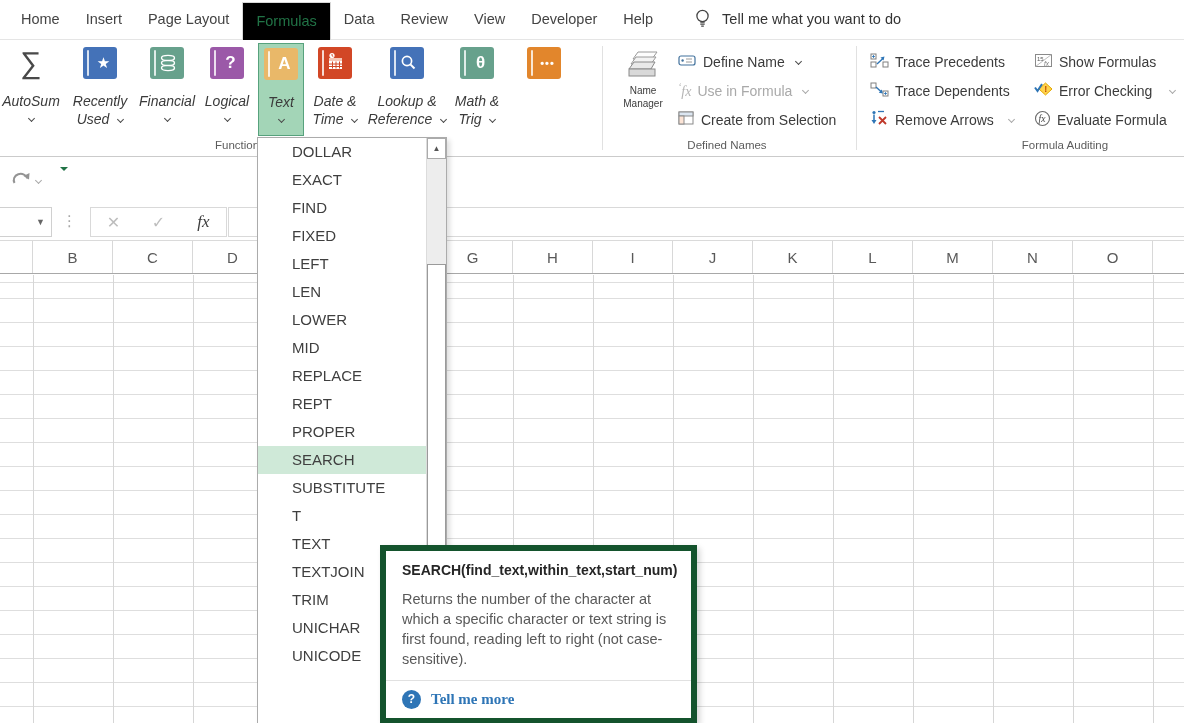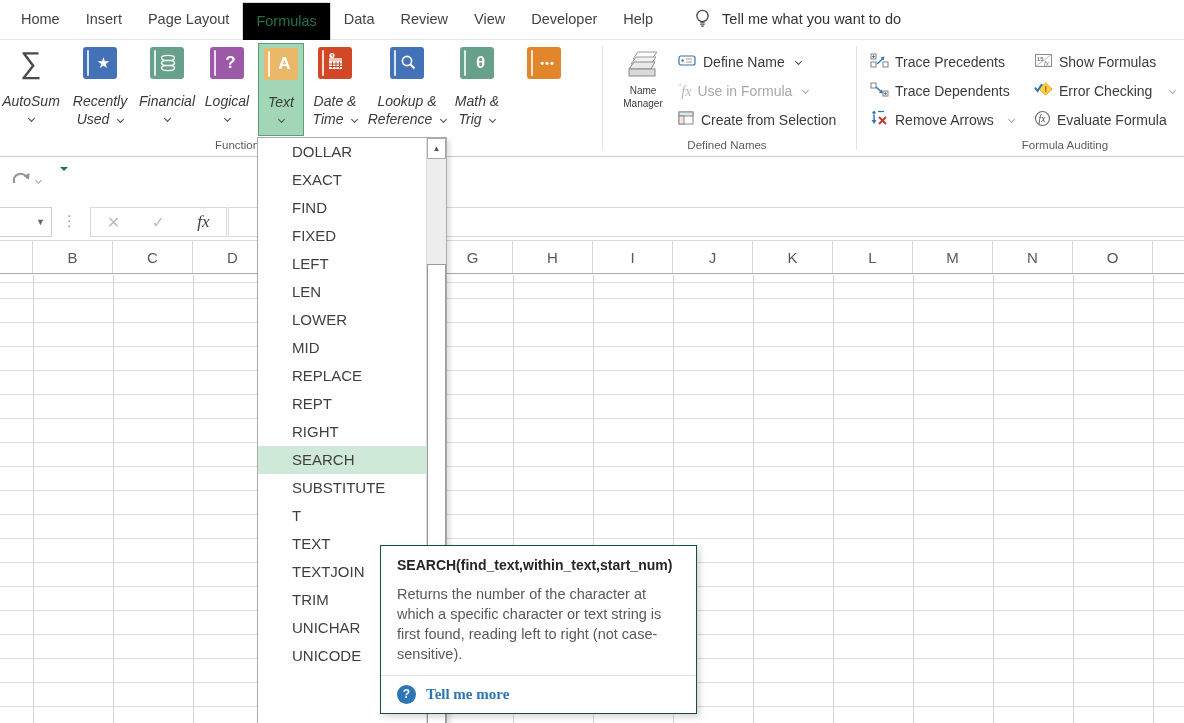--- a/index.html
+++ b/index.html
@@ -91,21 +91,21 @@
   .dd-item.sel { background:#cfe9d8; }
   .dd-scroll { position:absolute; top:0; right:0; bottom:0; width:20px; background:#ededed;
                border-left:1px solid #dcdcdc; }
   .dd-up { height:21px; background:#fff; border:1px solid #ababab; text-align:center;
            font-size:8px; line-height:19px; color:#555; }
   .dd-thumb { position:absolute; top:126px; left:0; right:0; bottom:0; background:#fff;
               border:1px solid #9a9a9a; }
 
   
   .tooltip { position:absolute; left:380px; top:545px; width:317px; background:#fff;
-             border:1px solid #14532d; box-shadow:3px 3px 6px rgba(0,0,0,.16); z-index:30;
+             border:6px solid #14532d; box-shadow:3px 3px 6px rgba(0,0,0,.16); z-index:30;
              padding:11px 16px 9px; }
   .tt-title { font-size:14px; font-weight:bold; color:#262626; margin-bottom:11px; white-space:nowrap; }
   .tt-body { font-size:14.5px; color:#595959; line-height:20px; }
   .tt-div { border-top:1px solid #e1e1e1; margin:11px -16px 9px; }
   .tt-link { display:flex; align-items:center; gap:10px; }
   .tt-qicon { width:19px; height:19px; border-radius:50%; background:#2e75b6; color:#fff;
               font-size:12px; font-weight:bold; text-align:center; line-height:19px; }
   .tt-link-label { color:#2e75b6; font-weight:bold; font-size:15px;font-family:Liberation Serif, serif; }
 </style>
 </head>
@@ -386,21 +386,21 @@
     <div class="dd-item">DOLLAR</div>
         <div class="dd-item">EXACT</div>
         <div class="dd-item">FIND</div>
         <div class="dd-item">FIXED</div>
         <div class="dd-item">LEFT</div>
         <div class="dd-item">LEN</div>
         <div class="dd-item">LOWER</div>
         <div class="dd-item">MID</div>
         <div class="dd-item">REPLACE</div>
         <div class="dd-item">REPT</div>
-        <div class="dd-item">RIGHT</div>
+        <div class="dd-item">PROPER</div>
         <div class="dd-item sel">SEARCH</div>
         <div class="dd-item">SUBSTITUTE</div>
         <div class="dd-item">T</div>
         <div class="dd-item">TEXT</div>
         <div class="dd-item">TEXTJOIN</div>
         <div class="dd-item">TRIM</div>
         <div class="dd-item">UNICHAR</div>
         <div class="dd-item">UNICODE</div>
       </div>
     <div class="dd-scroll">

